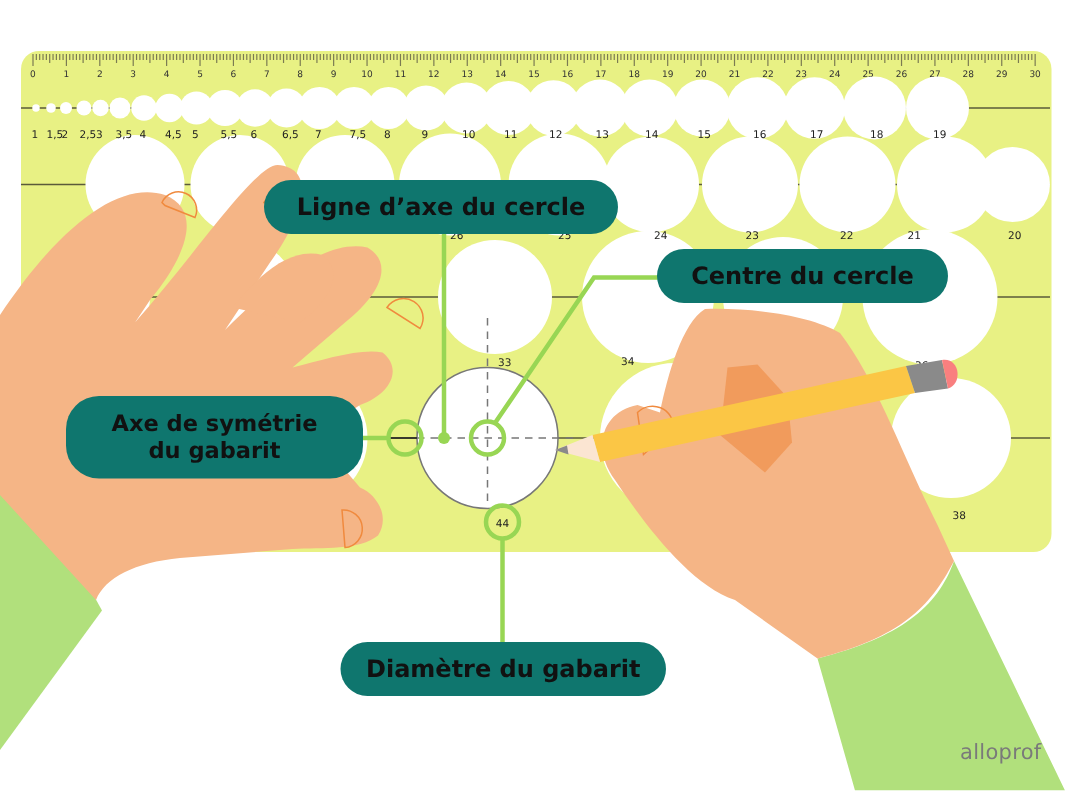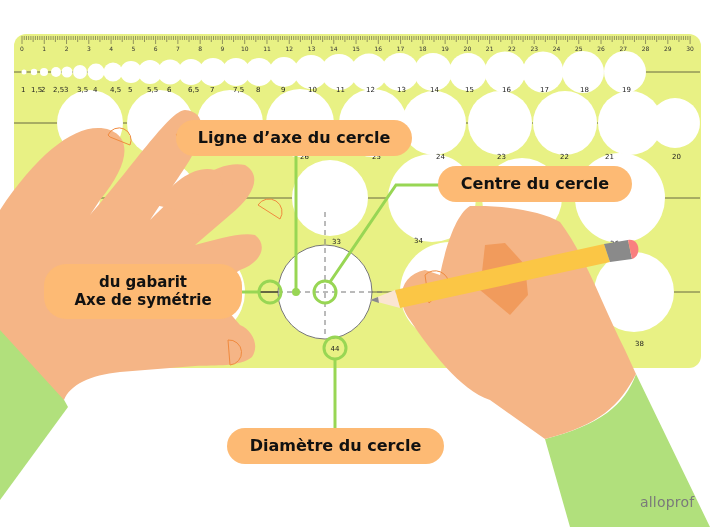--- a/index.html
+++ b/index.html
@@ -1,18 +1,18 @@
 <!DOCTYPE html>
 <html><head>
 <meta charset="utf-8">
 <style>
   html,body{margin:0;padding:0;background:#ffffff;}
   body{width:713px;height:527px;position:relative;overflow:hidden;font-family:"DejaVu Sans","Liberation Sans",sans-serif;}
   #scene{position:absolute;left:0;top:0;width:713px;height:527px;}
-  .label{position:absolute;background:#fdba74;border-radius:22px;color:#111;font-weight:bold;font-family:"DejaVu Sans","Liberation Sans",sans-serif;text-align:center;display:flex;align-items:center;justify-content:center;line-height:1.15;}
+  .label{position:absolute;background:#0f766e;border-radius:22px;color:#111;font-weight:bold;font-family:"DejaVu Sans","Liberation Sans",sans-serif;text-align:center;display:flex;align-items:center;justify-content:center;line-height:1.15;}
   .brand{position:absolute;left:640px;top:494px;font-family:"DejaVu Sans","Liberation Sans",sans-serif;font-size:14px;color:#7a7a7a;letter-spacing:0.2px;}
 </style>
 </head>
 <body>
 
 <svg id="scene" width="713" height="527" viewBox="0 0 713 527" xmlns="http://www.w3.org/2000/svg">
 
   <rect x="14" y="34" width="687" height="334" rx="12" fill="#e8f184"></rect>
 
   <g id="ruler" stroke="#7b7b52" stroke-width="0.8">
@@ -499,20 +499,20 @@
   <text x="335" y="351" font-family="DejaVu Sans, sans-serif" font-size="7" text-anchor="middle" fill="#222">44</text>
 </svg>
 
 <div class="label" style="left:176px;top:120px;width:236px;height:36px;font-size:16px;">
   <span>Ligne d’axe du cercle</span>
 </div>
 <div class="label" style="left:438px;top:166px;width:194px;height:36px;font-size:16px;align-items:center;">
   <span>Centre du cercle</span>
 </div>
 <div class="label" style="left:44px;top:264px;width:198px;height:55px;font-size:15px;flex-direction:column;">
+  <span>Axe de symétrie</span>
   <span>du gabarit</span>
-  <span>Axe de symétrie</span>
 </div>
 <div class="label" style="left:227px;top:428px;width:217px;height:36px;font-size:16px;">
-  <span>Diamètre du cercle</span>
+  <span>Diamètre du gabarit</span>
 </div>
 
 <div class="brand">alloprof</div>
 
 </body></html>

